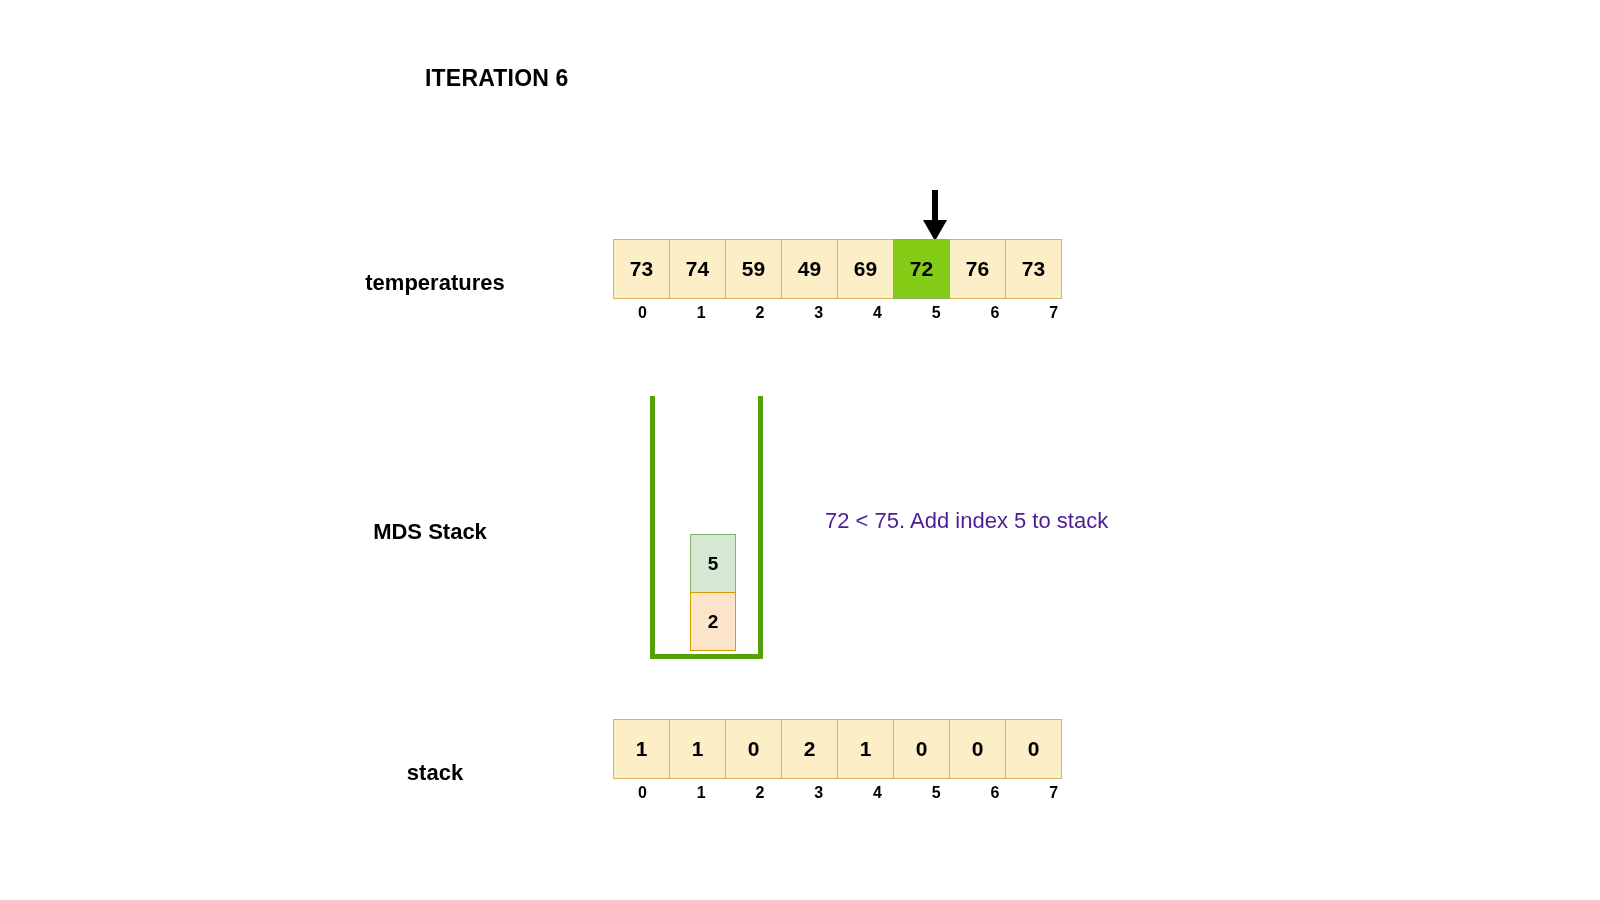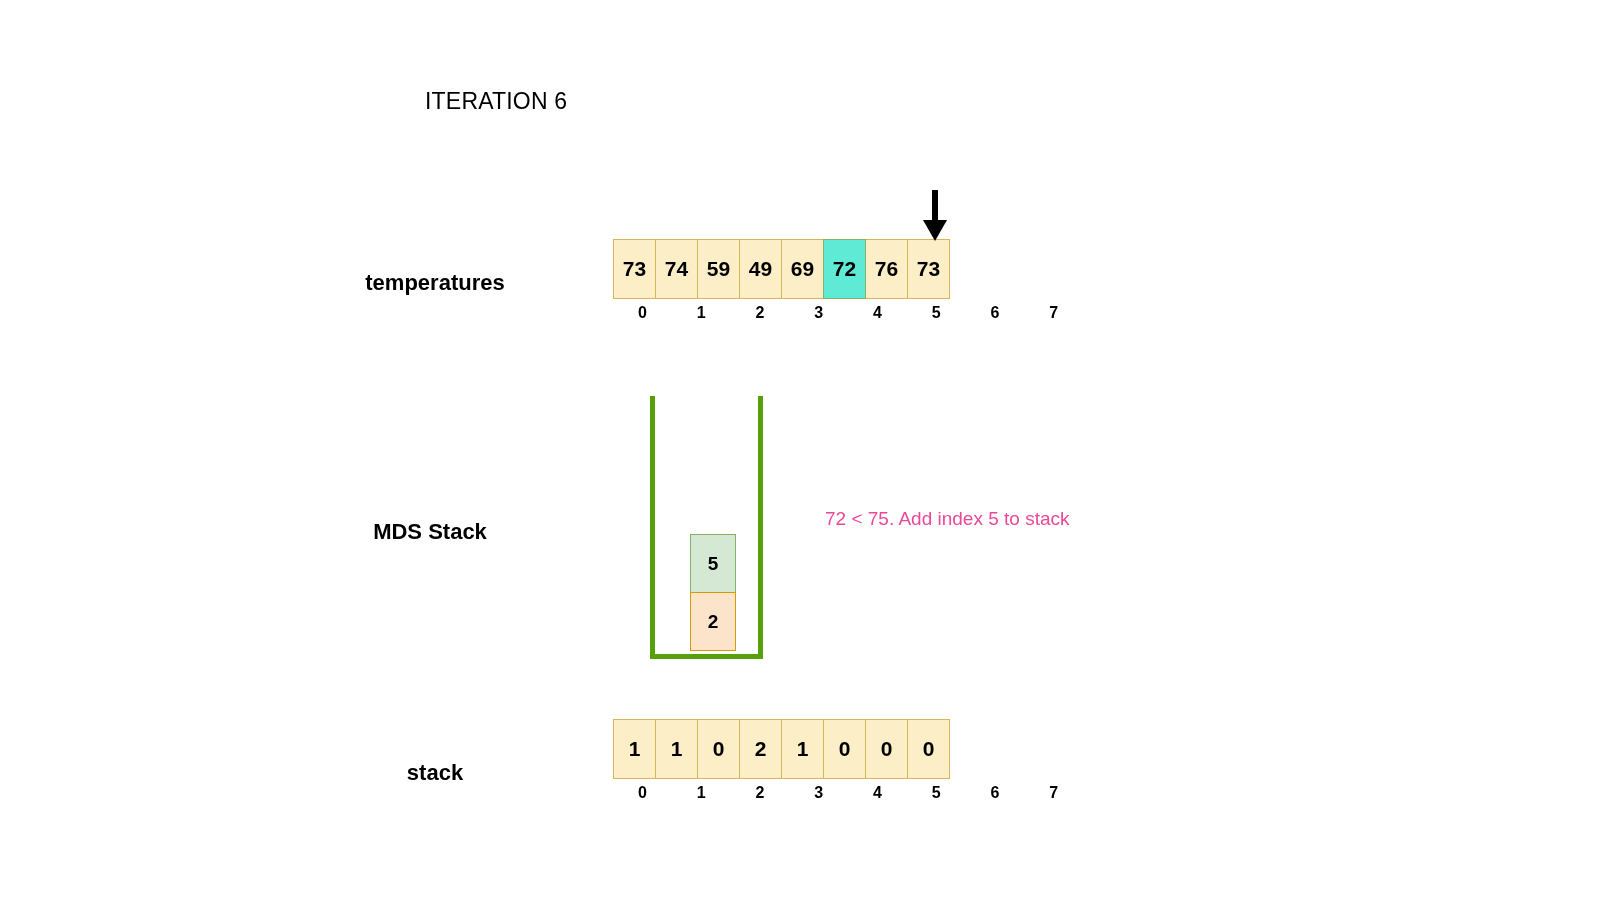--- a/index.html
+++ b/index.html
@@ -13,23 +13,23 @@
     position: relative;
     font-family: "Liberation Sans", sans-serif;
     color: #000000;
     overflow: hidden;
   }
 
   
   #title {
     position: absolute;
     left: 425px;
-    top: 88px;
+    top: 65px;
     font-size: 23px;
-    font-weight: normal;
+    font-weight: bold;
     letter-spacing: 0.2px;
     white-space: nowrap;
   }
 
   
   .row-label {
     position: absolute;
     font-size: 22px;
     font-weight: bold;
     text-align: center;
@@ -39,36 +39,36 @@
   #temperatures-label { left: 285px; top: 258px; width: 300px; }
   #stack-label        { left: 280px; top: 507px; width: 300px; }
   #result-label       { left: 285px; top: 748px; width: 300px; }
 
   
   .array {
     position: absolute;
     display: flex;
   }
   .array-cell {
-    width: 43px;
+    width: 57px;
     height: 60px;
     box-sizing: border-box;
     border: 1px solid #d6b656;
     background: #fcefc8;
     display: flex;
     align-items: center;
     justify-content: center;
     font-size: 21px;
     font-weight: bold;
     color: #000000;
     margin-left: -1px;
   }
   .array-cell:first-child { margin-left: 0; }
   .array-cell.highlight {
-    background: #5eead4;
+    background: #84cc16;
     border-color: #82b366;
     position: relative;
     z-index: 2;
   }
 
   .index-row {
     position: absolute;
     display: flex;
   }
   .index-cell {
@@ -140,23 +140,23 @@
   }
   .stack-cell:first-child { margin-top: 0; }
   .stack-cell.green  { background: #d5e8d4; border: 1px solid #82b366; }
   .stack-cell.orange { background: #fce4ca; border: 1px solid #d79b00; }
 
   
   #annotation {
     position: absolute;
     left: 825px;
     top: 508px;
-    font-size: 19px;
+    font-size: 22px;
     font-weight: normal;
-    color: #ec4899;
+    color: #4c1d95;
     white-space: nowrap;
   }
 </style>
 </head>
 <body>
 
 <div id="title">ITERATION 6</div>
 
 <div class="row-label" id="temperatures-label">temperatures</div>
 

